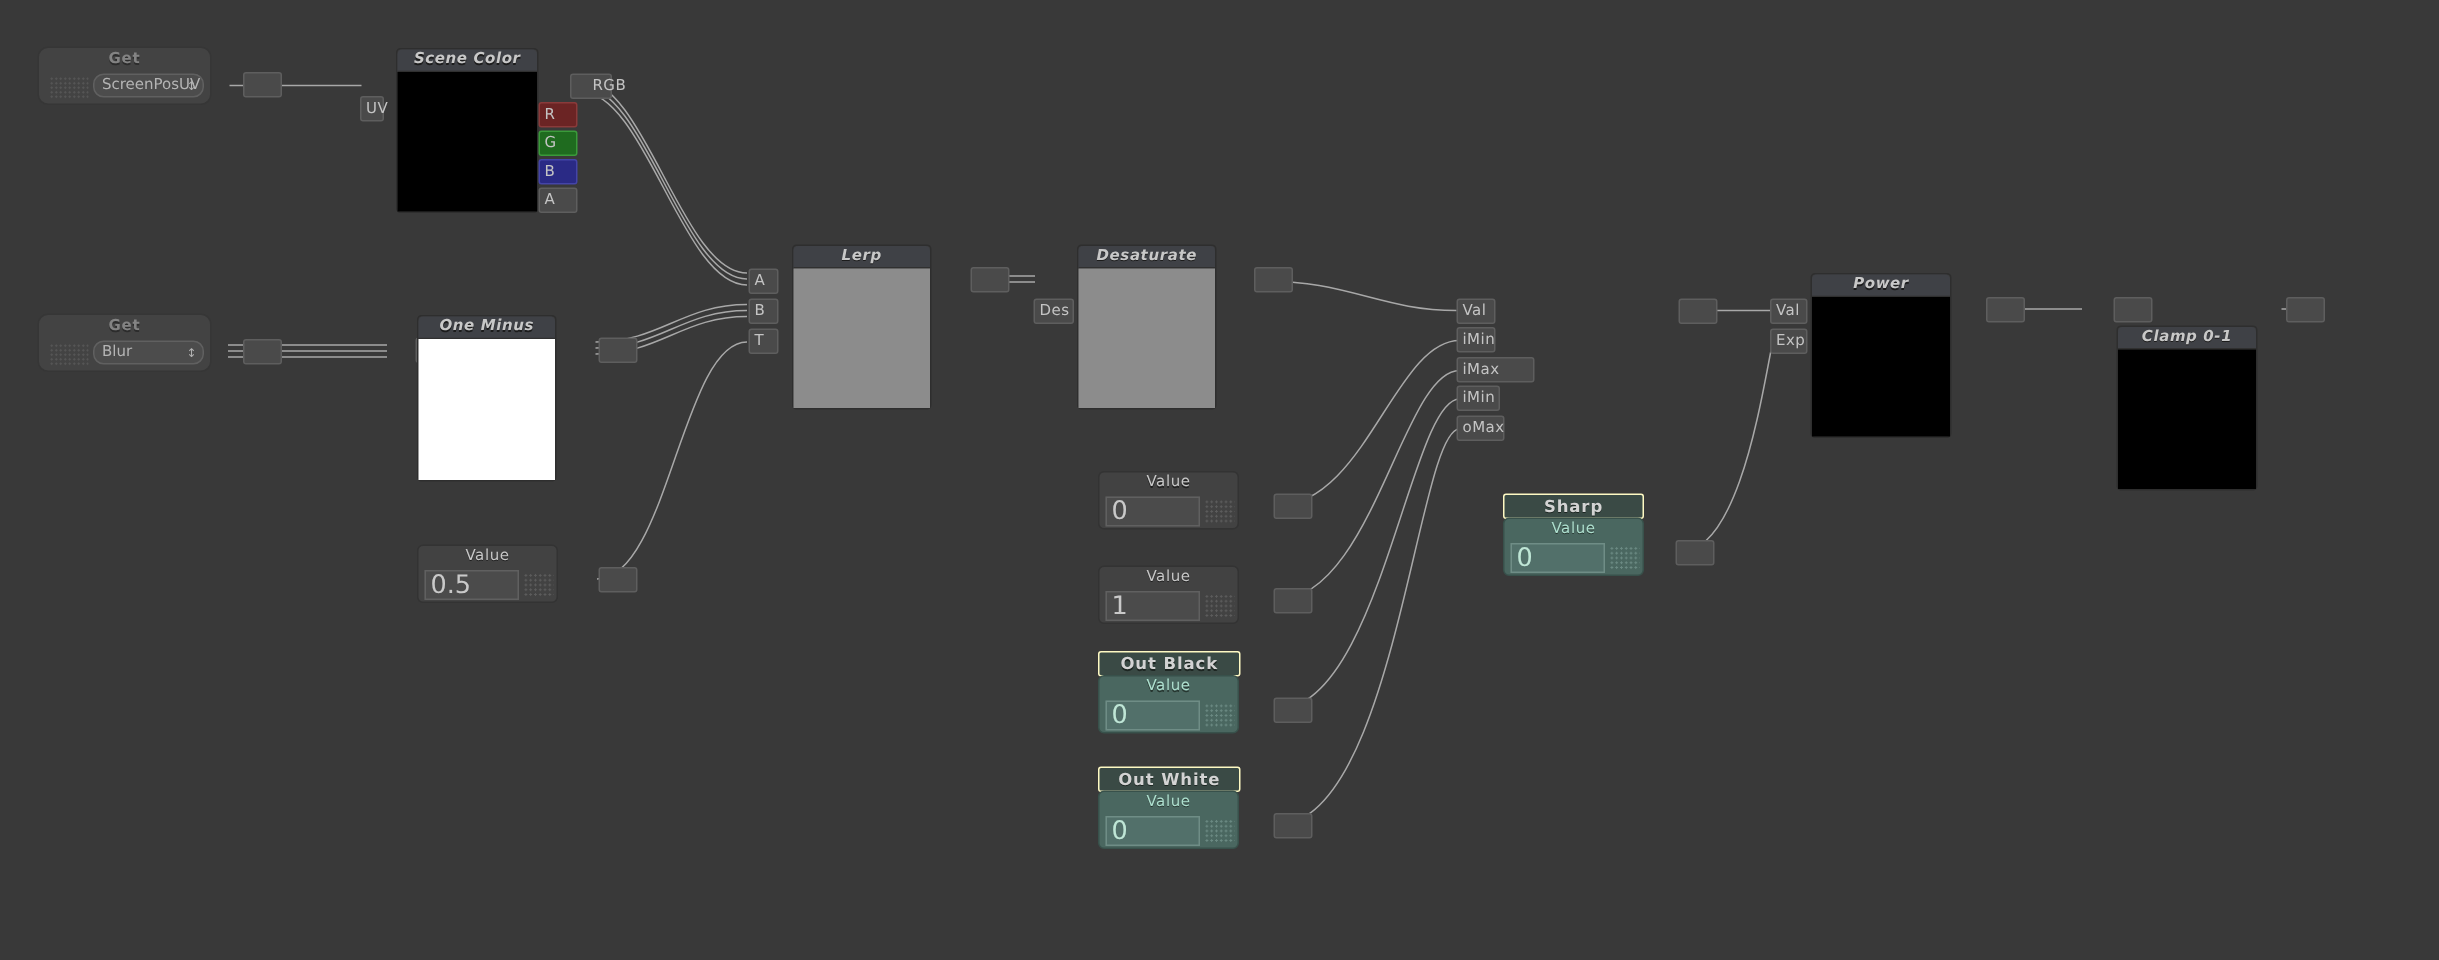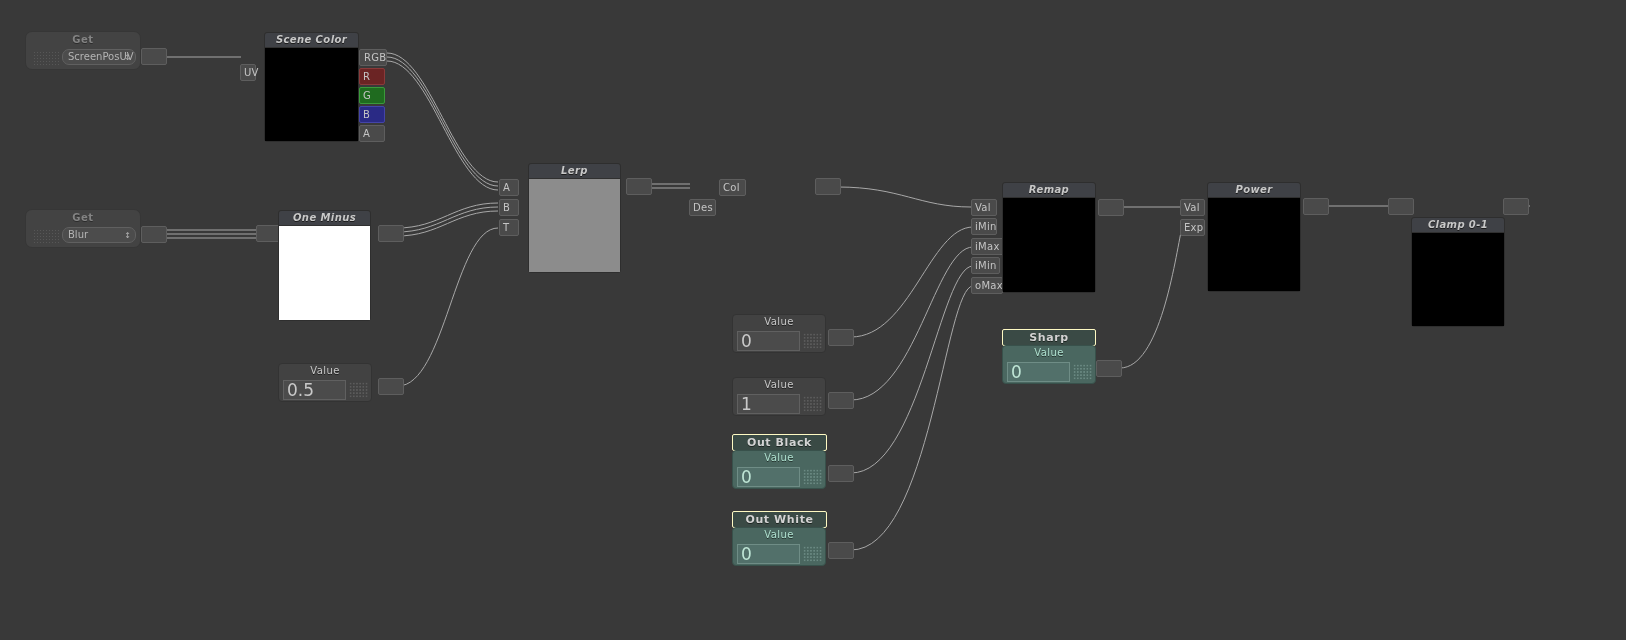--- a/index.html
+++ b/index.html
@@ -68,22 +68,23 @@
     border-radius: 2px;
     font-size: 10px;
     line-height: 15px;
     color: #c4c4c4;
     text-align: left;
     padding-left: 3px;
     white-space: nowrap;
     letter-spacing: 0.3px;
   }
   .pin.out {
-    padding-left: 4px;
+    padding-left: 14px;
     text-align: left;
+    margin-left: 21px;
   }
   .pin.blank { width: 26px; }
   .pin.c-r { background: #6b2424; border-color: #8a3a3a; }
   .pin.c-g { background: #1f6b1f; border-color: #3a9a3a; }
   .pin.c-b { background: #2a2a85; border-color: #4444a8; }
 
   
   .get-node {
     position: absolute;
     box-sizing: border-box;
@@ -319,20 +320,24 @@
   <div class="pin" style="left:499px; top:199px; width:20px;">B</div>
   <div class="pin" style="left:499px; top:219px; width:20px;">T</div>
   <div class="node" style="left:528px; top:163px; width:93px; height:110px;">
     <div class="node-title">Lerp</div>
     <div class="node-preview grey" style="height:93px;"></div>
   </div>
   <div class="pin out blank" style="left:626px; top:178px;"></div>
 
   <div class="pin" style="left:719px; top:179px; width:27px;">Col</div>
   <div class="pin" style="left:689px; top:199px; width:27px;">Des</div>
+  <div class="node" style="left:718px; top:163px; width:93px; height:110px;">
+    <div class="node-title">Desaturate</div>
+    <div class="node-preview grey" style="height:93px;"></div>
+  </div>
   <div class="pin out blank" style="left:815px; top:178px;"></div>
 
   <div class="value-node" style="left:732px; top:314px;">
     <div class="value-title">Value</div>
     <div class="value-field">0</div>
     <div class="value-grip"></div>
   </div>
   <div class="pin out blank" style="left:828px; top:329px;"></div>
 
   <div class="value-node" style="left:732px; top:377px;">
@@ -356,24 +361,20 @@
     <div class="value-field">0</div>
     <div class="value-grip"></div>
   </div>
   <div class="pin out blank" style="left:828px; top:542px;"></div>
 
   <div class="pin" style="left:971px; top:199px; width:26px;">Val</div>
   <div class="pin" style="left:971px; top:218px; width:26px;">iMin</div>
   <div class="pin" style="left:971px; top:238px; width:52px;">iMax</div>
   <div class="pin" style="left:971px; top:257px; width:29px;">iMin</div>
   <div class="pin" style="left:971px; top:277px; width:32px;">oMax</div>
-  <div class="node" style="left:1002px; top:182px; width:94px; height:111px;">
-    <div class="node-title">Remap</div>
-    <div class="node-preview" style="height:94px;"></div>
-  </div>
   <div class="pin out blank" style="left:1098px; top:199px;"></div>
 
   <div class="group-header" style="left:1002px; top:329px; width:94px;">Sharp</div>
   <div class="value-node teal-body" style="left:1002px; top:345px;">
     <div class="value-title">Value</div>
     <div class="value-field">0</div>
     <div class="value-grip"></div>
   </div>
   <div class="pin out blank" style="left:1096px; top:360px;"></div>
 

